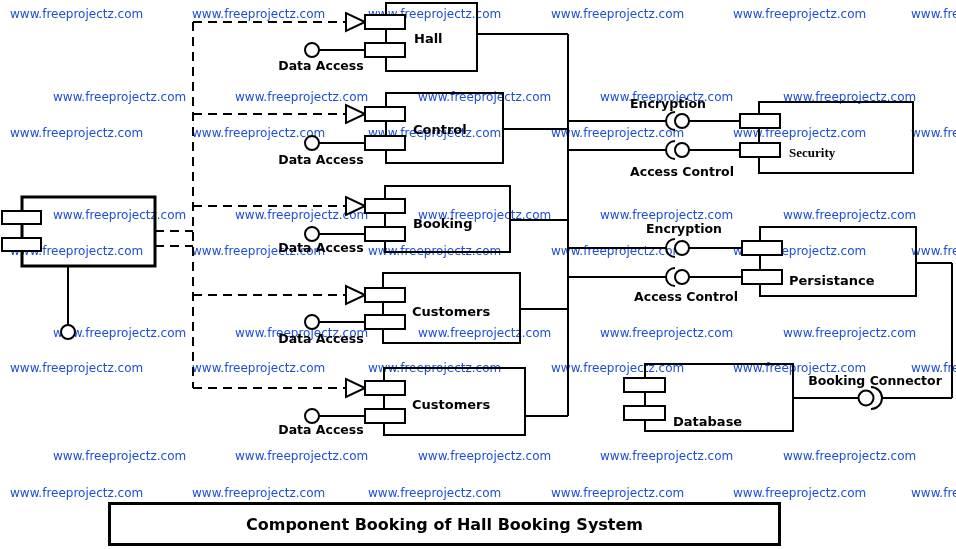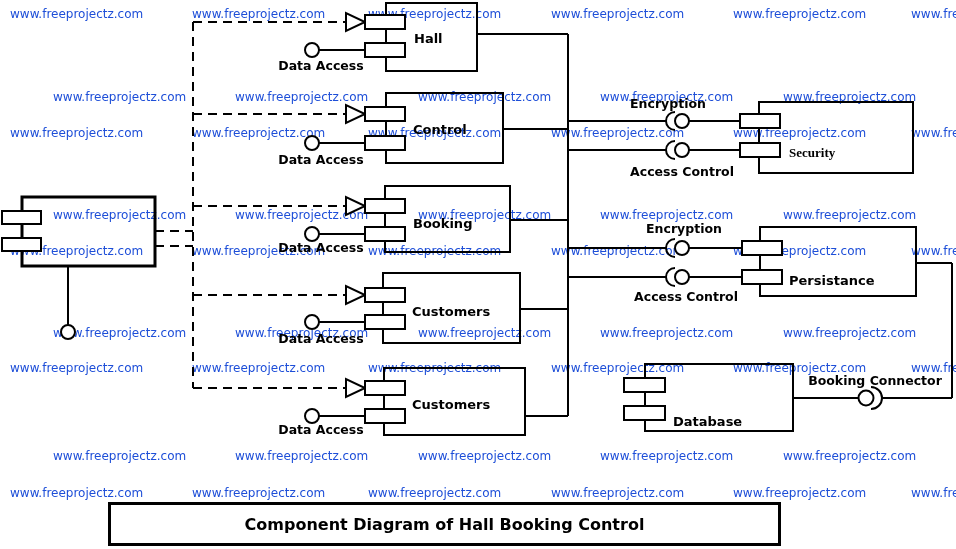--- a/index.html
+++ b/index.html
@@ -217,16 +217,16 @@
   <div class="lbl if-lbl" style="left:321px; top:331px;">Data Access</div>
   <div class="lbl if-lbl" style="left:321px; top:422px;">Data Access</div>
 
   <div class="lbl if-lbl" style="left:668px; top:96px;">Encryption</div>
   <div class="lbl if-lbl" style="left:682px; top:164px;">Access Control</div>
   <div class="lbl if-lbl" style="left:684px; top:221px;">Encryption</div>
   <div class="lbl if-lbl" style="left:686px; top:289px;">Access Control</div>
   <div class="lbl if-lbl" style="left:875px; top:373px;">Booking Connector</div>
 
   <div class="title-box">
-    <span class="title-text">Component Diagram of Hall Booking Control</span>
+    <span class="title-text">Component Booking of Hall Booking System</span>
   </div>
 
 </div>
 
 </body></html>

